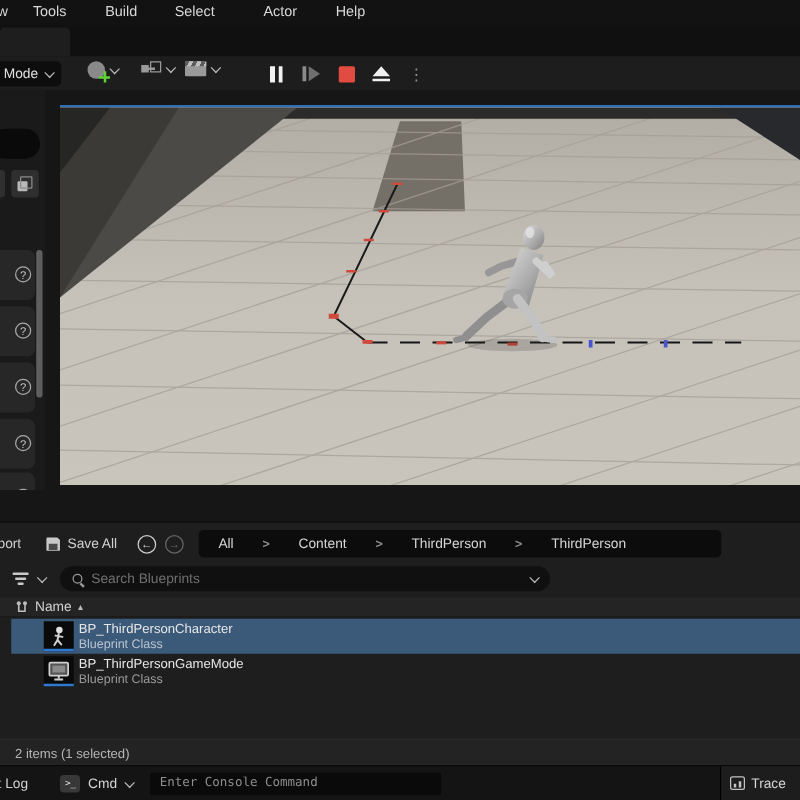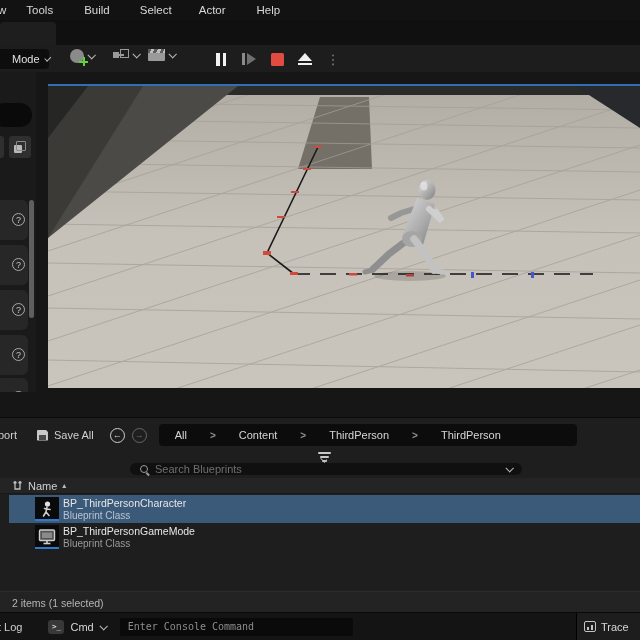--- a/index.html
+++ b/index.html
@@ -10,31 +10,31 @@
     color:#d6d6d6; font-size:11px; -webkit-font-smoothing:antialiased;
   }
   .abs { position:absolute; }
 
   
   .menubar { left:0; top:0; width:640px; height:20px; background:#121212;
     display:flex; align-items:center; }
   .menu-item { color:#d8d8d8; font-size:11.5px; padding:0 2px; cursor:default; }
   .menu-frag { margin-left:-4px; }
   .m-tools{margin-left:16px}.m-build{margin-left:27px}.m-select{margin-left:26px}
-  .m-actor{margin-left:23px}.m-help{margin-left:27px}
+  .m-actor{margin-left:35px}.m-help{margin-left:27px}
 
   
   .tabstrip { left:0; top:20px; width:640px; height:25px; background:#101010; }
   .level-tab { left:0; top:22px; width:56px; height:23px; background:#1e1e1e;
     border-radius:4px 4px 0 0; }
 
   
   .toolbar { left:0; top:45px; width:640px; height:27px; background:#1d1d1d; }
   .mode-dd { left:0; top:49px; width:49px; height:20px; background:#0d0d0d;
-    border-radius:0 4px 4px 0; display:flex; align-items:center; padding-left:12px;
+    border-radius:0 4px 4px 0; display:flex; align-items:center; padding-left:3px;
     gap:5px; color:#e0e0e0; }
   .chev { width:6px; height:6px; display:inline-block;
     border-right:1.6px solid #b9b9b9; border-bottom:1.6px solid #b9b9b9;
     transform:rotate(45deg) translateY(-1px); }
   .tb-group { display:flex; align-items:center; gap:4px; }
   .g1{left:70px; top:49px;} .g2{left:113px; top:49px;} .g3{left:148px; top:49px;}
   .blob { width:14px;height:14px;border-radius:50% 50% 44% 50%;background:#8a8a8a;position:relative;}
   .blob .plus { position:absolute; right:-4px; bottom:-3px; width:9px; height:9px; }
   .blob .plus:before,.blob .plus:after{content:"";position:absolute;background:#5fd437;}
   .blob .plus:before{left:3.5px;top:0;width:2px;height:9px;}
@@ -87,21 +87,21 @@
   .floppy{width:11px;height:11px;background:#c9c9c9;border-radius:1px;position:relative;
     clip-path:polygon(0 0,78% 0,100% 22%,100% 100%,0 100%);}
   .floppy:before{content:"";position:absolute;left:2px;bottom:1px;width:7px;height:5px;background:#4a4a4a;}
   .nav-circ{width:15px;height:15px;border:1.4px solid #cfcfcf;border-radius:50%;
     display:flex;align-items:center;justify-content:center;font-size:9px;color:#cfcfcf;line-height:1;}
   .nav-back{margin-left:16px;} .nav-fwd{margin-left:7px;opacity:.4;}
   .crumbbar{margin-left:12px;height:22px;flex:1;background:#0c0c0c;border-radius:4px;
     display:flex;align-items:center;padding-left:16px;gap:23px;}
   .crumb{color:#d6d6d6;} 
   .crumb-sep{color:#8f8f8f;font-weight:bold;font-size:10px;}
-  .cb-filterrow{position:absolute;left:0;top:33px;width:640px;height:24px;display:flex;align-items:center;flex-direction:column;}
+  .cb-filterrow{position:absolute;left:0;top:33px;width:640px;height:24px;display:flex;align-items:center;}
   .filter-ic{margin-left:10px;width:14px;height:12px;position:relative;}
   .filter-ic i{position:absolute;left:0;background:#c9c9c9;height:2px;border-radius:1px;}
   .filter-ic i:nth-child(1){top:1px;width:13px;}
   .filter-ic i:nth-child(2){top:5px;width:9px;left:2px;}
   .filter-ic i:nth-child(3){top:9px;width:5px;left:4px;}
   .searchpill{margin-left:12px;width:392px;height:20px;background:#101010;border-radius:10px;
     display:flex;align-items:center;padding:0 10px;gap:7px;}
   .mag{width:8px;height:8px;border:1.6px solid #9a9a9a;border-radius:50%;position:relative;flex:none;}
   .mag:after{content:"";position:absolute;left:6px;top:6px;width:4px;height:1.6px;background:#9a9a9a;
     transform:rotate(45deg);transform-origin:0 0;}

